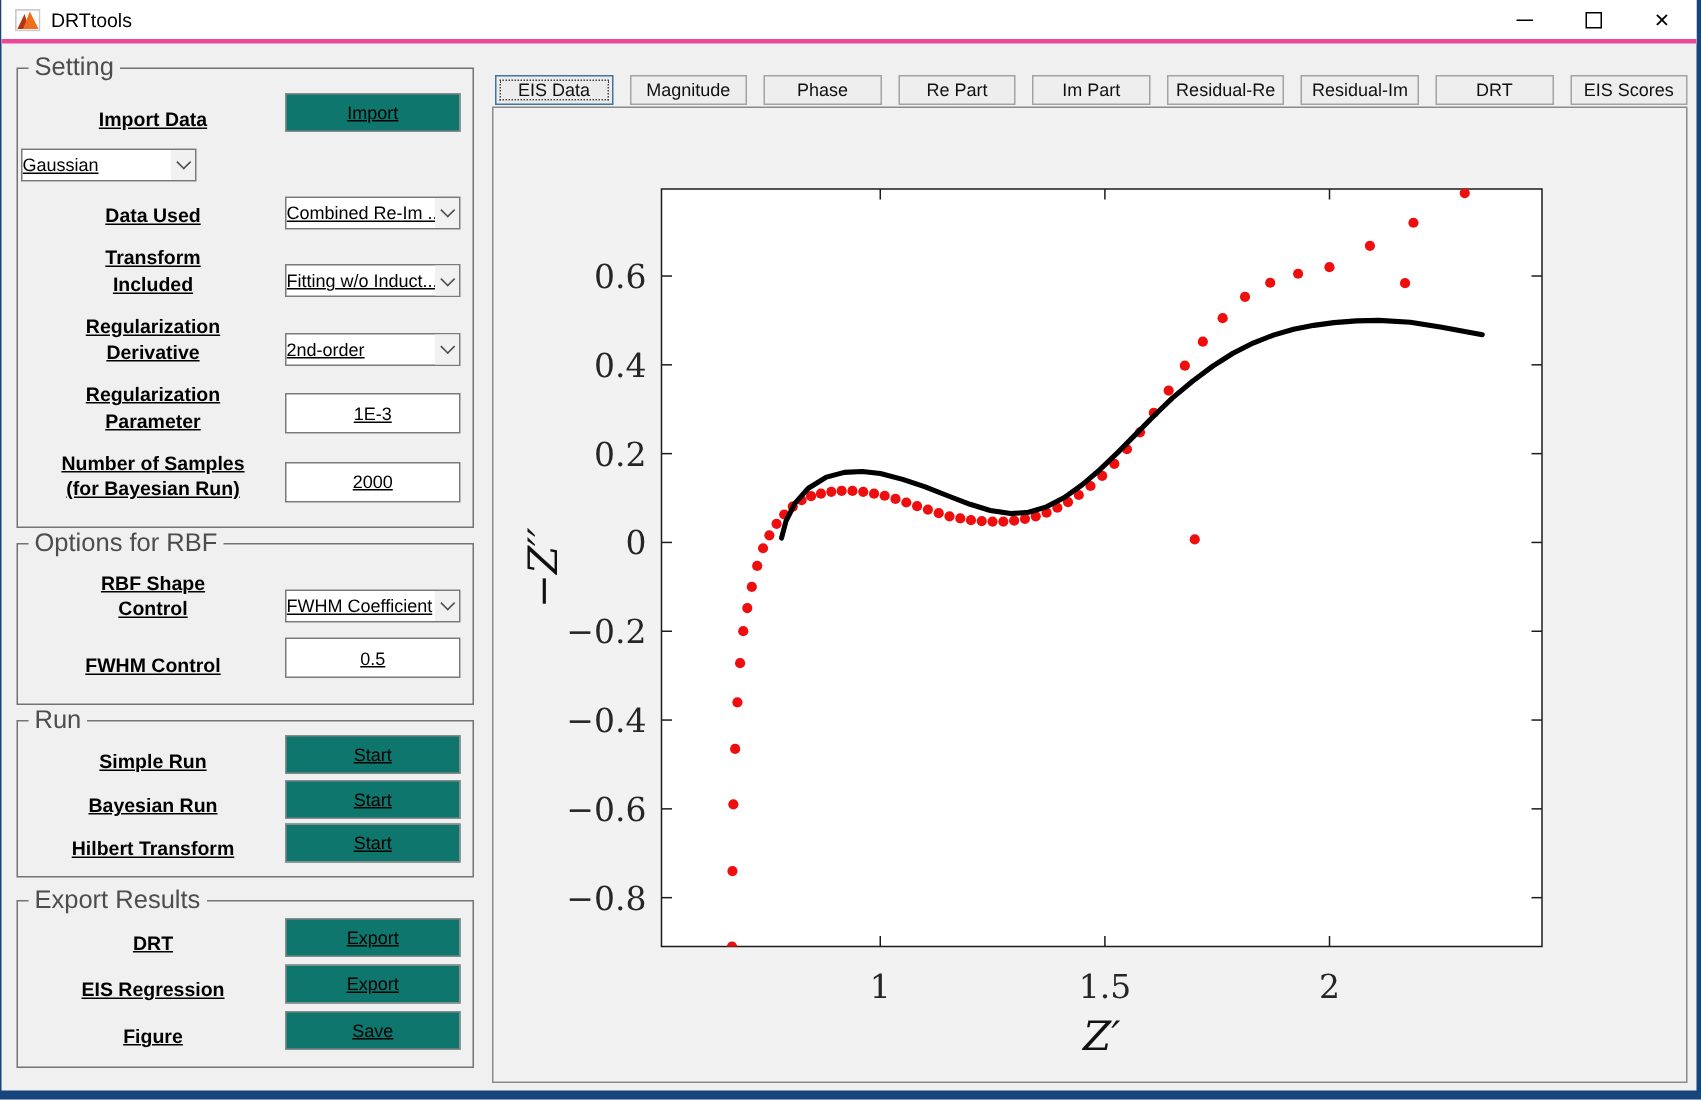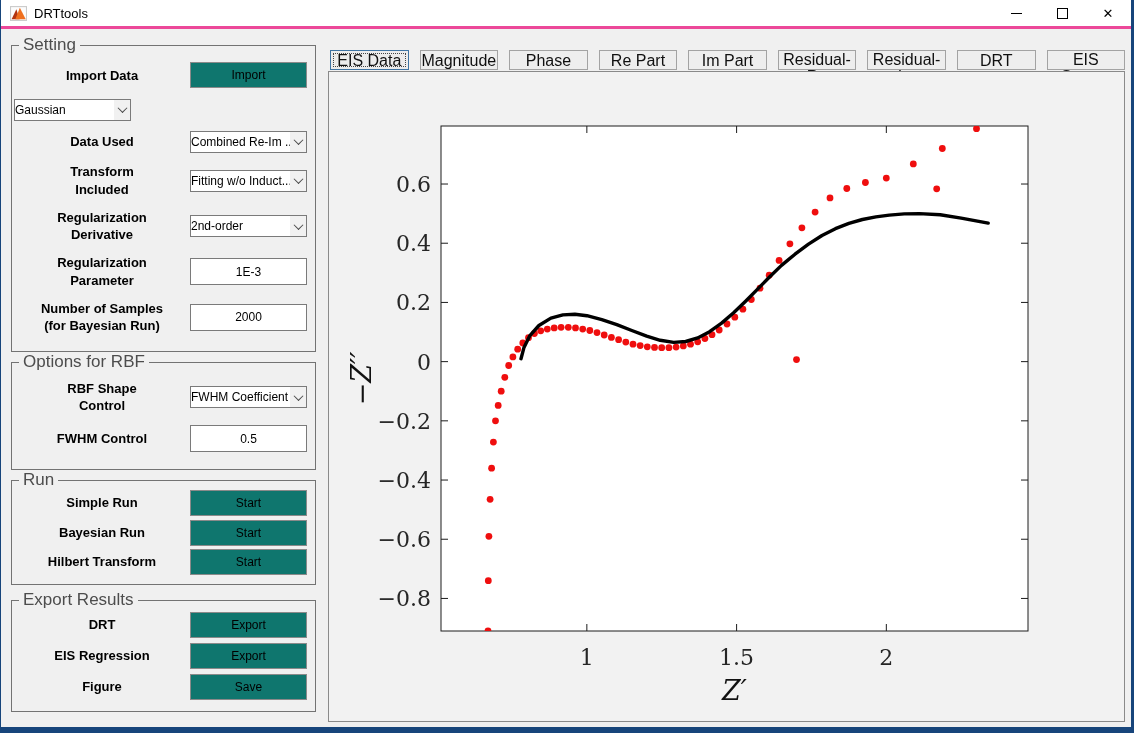--- a/index.html
+++ b/index.html
@@ -20,32 +20,32 @@
   .glyph-close{font-size:13px;line-height:1;color:#000;}
   
   .sidebar{position:absolute;left:10px;top:45px;width:305px;}
   .panel{position:relative;border:1px solid #737373;box-sizing:border-box;background:#f0f0f0;}
   .p0{height:307px;margin-bottom:10px;}
   .p1{height:108px;margin-bottom:10px;}
   .p2{height:105px;margin-bottom:15px;}
   .p3{height:112px;}
   .panel-title{position:absolute;top:-11px;left:7px;background:#f0f0f0;padding:0 4px;font-size:17px;color:#4d4d4d;}
   .rows{display:flex;flex-direction:column;justify-content:space-evenly;height:100%;box-sizing:border-box;padding:6px 8px 6px 2px;}
-  .row{display:flex;align-items:center;}
+  .row{display:flex;align-items:flex-end;text-decoration:underline;}
   .rlabel{flex:1;text-align:center;font-weight:bold;font-size:13px;color:#000;white-space:pre-line;line-height:1.35;}
   .ctl{width:117px;flex:0 0 117px;}
   .btn{height:26px;background:#0f766e;border:1px solid #8a8a8a;font-size:12px;font-family:inherit;color:#000;padding:0;}
   .select{height:22px;background:#fff;border:1px solid #7a7a7a;display:flex;align-items:stretch;box-sizing:border-box;}
   .sel-val{flex:1;font-size:12px;white-space:nowrap;overflow:hidden;display:flex;align-items:center;color:#000;}
   .sel-arrow{width:16px;background:#f1f1f1;display:flex;align-items:center;justify-content:center;}
   .sel-arrow::before{content:"";width:6px;height:6px;border-right:1.4px solid #4a4a4a;border-bottom:1.4px solid #4a4a4a;transform:rotate(45deg) translate(-1px,-1px);}
   .txt{height:27px;box-sizing:border-box;border:1px solid #7a7a7a;text-align:center;font-size:12px;font-family:inherit;background:#fff;color:#000;padding:0;}
   
   .tabbar{position:absolute;left:329px;top:50px;width:795px;height:20px;display:flex;gap:11px;}
-  .tab{flex:1;height:20px;background:#eeeeee;border:1px solid #a3a3a3;font-size:16px;font-family:inherit;color:#101010;padding:0;line-height:17px;}
+  .tab{flex:1;height:20px;background:#eeeeee;border:1px solid #a3a3a3;font-size:12px;font-family:inherit;color:#101010;padding:0;line-height:17px;}
   .tab.sel{border:1px solid #3f74a3;outline:1px dotted #444;outline-offset:-4px;background:#ececec;}
   
   .plotpanel{position:absolute;left:327px;top:71px;width:797px;height:651px;box-sizing:border-box;border:1px solid #8a8a8a;background:#f2f2f2;}
   .plotpanel svg{position:absolute;left:0;top:0;}
 </style>
 </head>
 <body>
 
 <div class="win">
 

